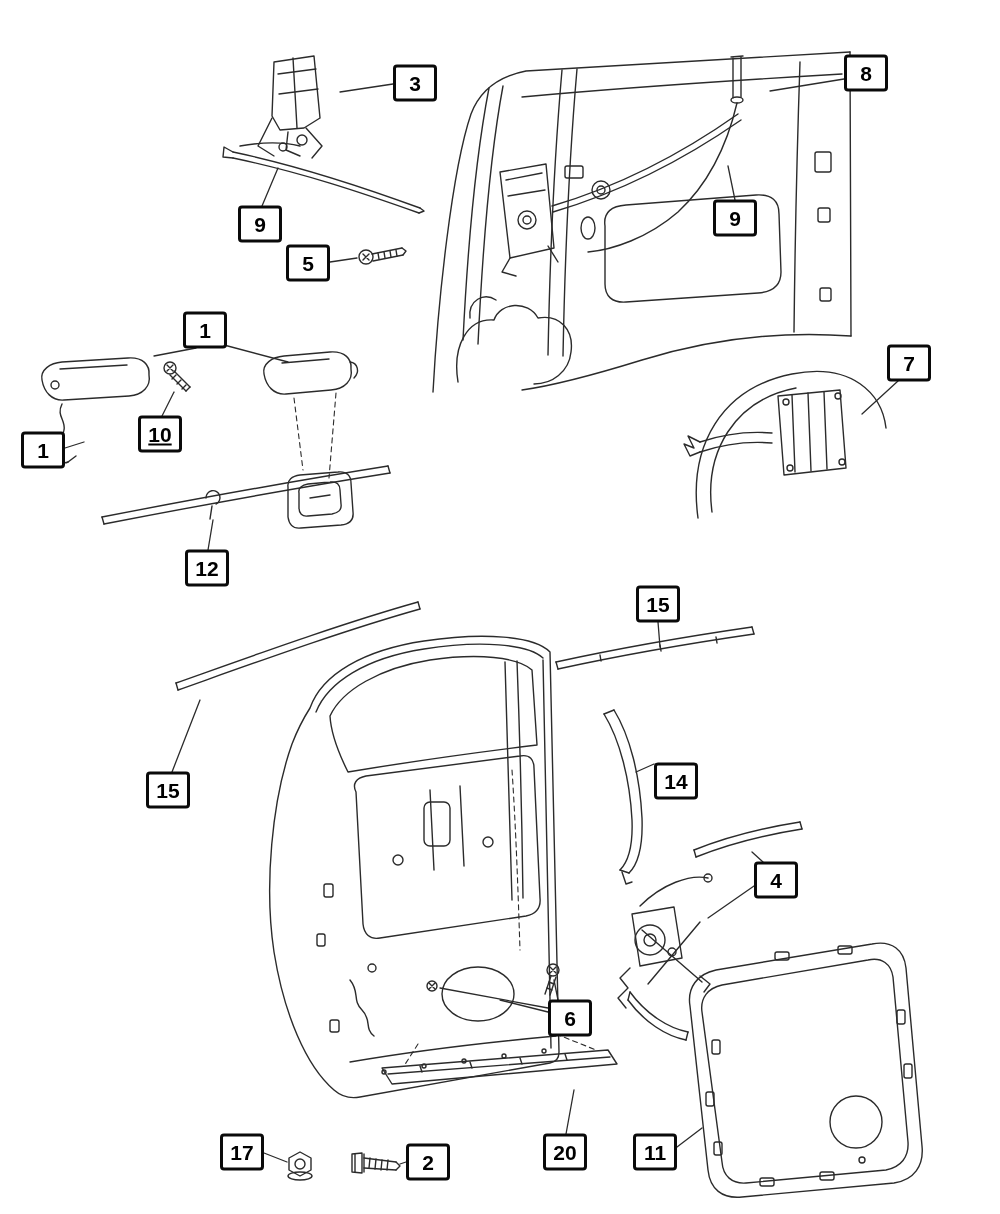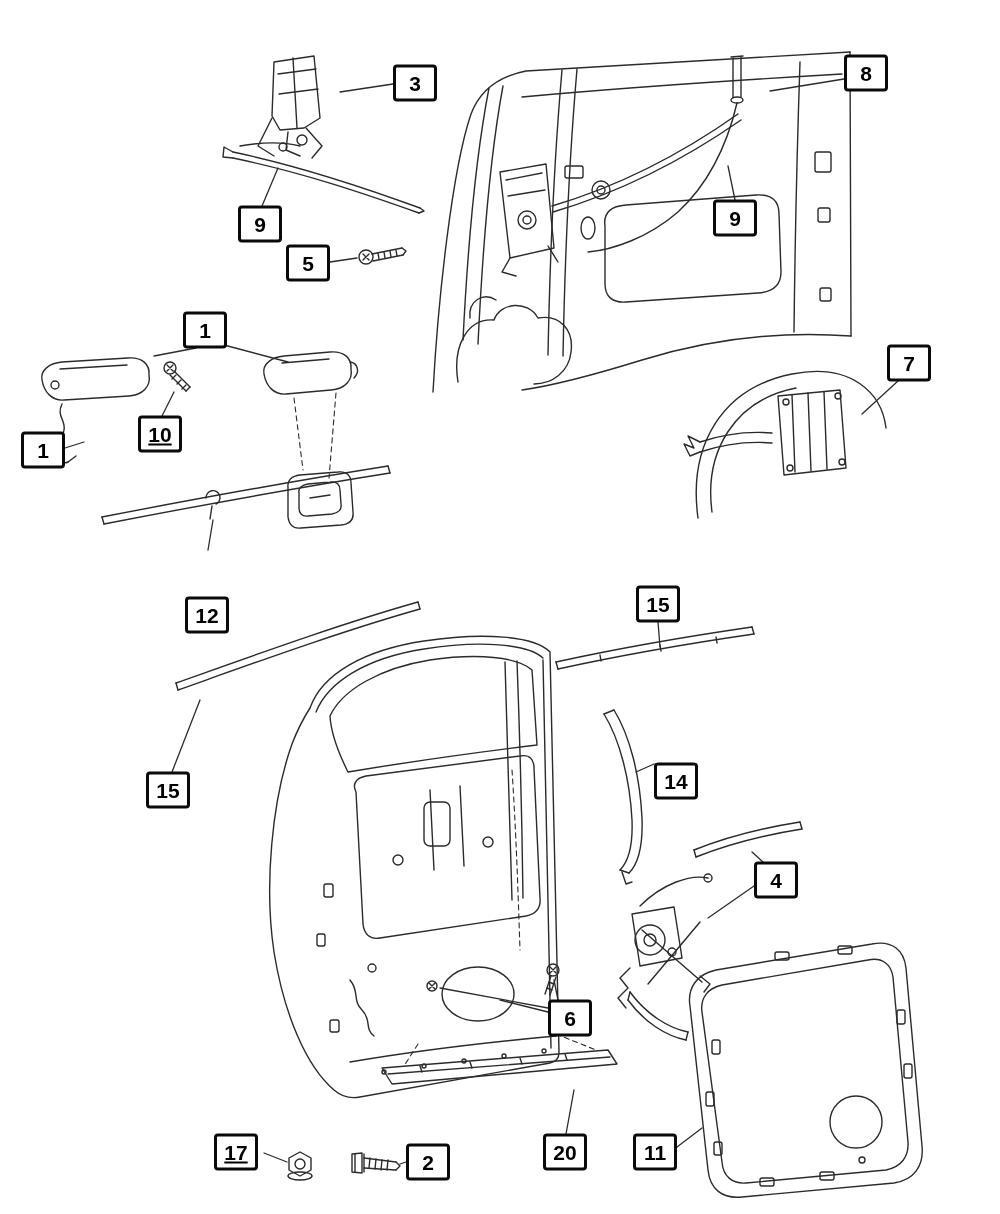--- a/index.html
+++ b/index.html
@@ -324,25 +324,25 @@
   </svg>
 
   <div class="callout" style="left:415px; top:83px;">3</div>
   <div class="callout" style="left:866px; top:73px;">8</div>
   <div class="callout" style="left:260px; top:224px;">9</div>
   <div class="callout" style="left:308px; top:263px;">5</div>
   <div class="callout" style="left:735px; top:218px;">9</div>
   <div class="callout" style="left:205px; top:330px;">1</div>
   <div class="callout" style="left:160px; top:434px;text-decoration:underline;">10</div>
   <div class="callout" style="left:43px;  top:450px;">1</div>
-  <div class="callout" style="left:207px; top:568px;margin-top:47px;">12</div>
+  <div class="callout" style="left:207px; top:568px;">12</div>
   <div class="callout" style="left:909px; top:363px;">7</div>
   <div class="callout" style="left:658px; top:604px;">15</div>
   <div class="callout" style="left:676px; top:781px;">14</div>
   <div class="callout" style="left:168px; top:790px;">15</div>
   <div class="callout" style="left:776px; top:880px;">4</div>
   <div class="callout" style="left:570px; top:1018px;">6</div>
-  <div class="callout" style="left:236px; top:1152px;text-decoration:underline;">17</div>
+  <div class="callout" style="left:242px; top:1152px;">17</div>
   <div class="callout" style="left:428px; top:1162px;">2</div>
   <div class="callout" style="left:565px; top:1152px;">20</div>
   <div class="callout" style="left:655px; top:1152px;">11</div>
 
 </div>
 
 </body></html>

